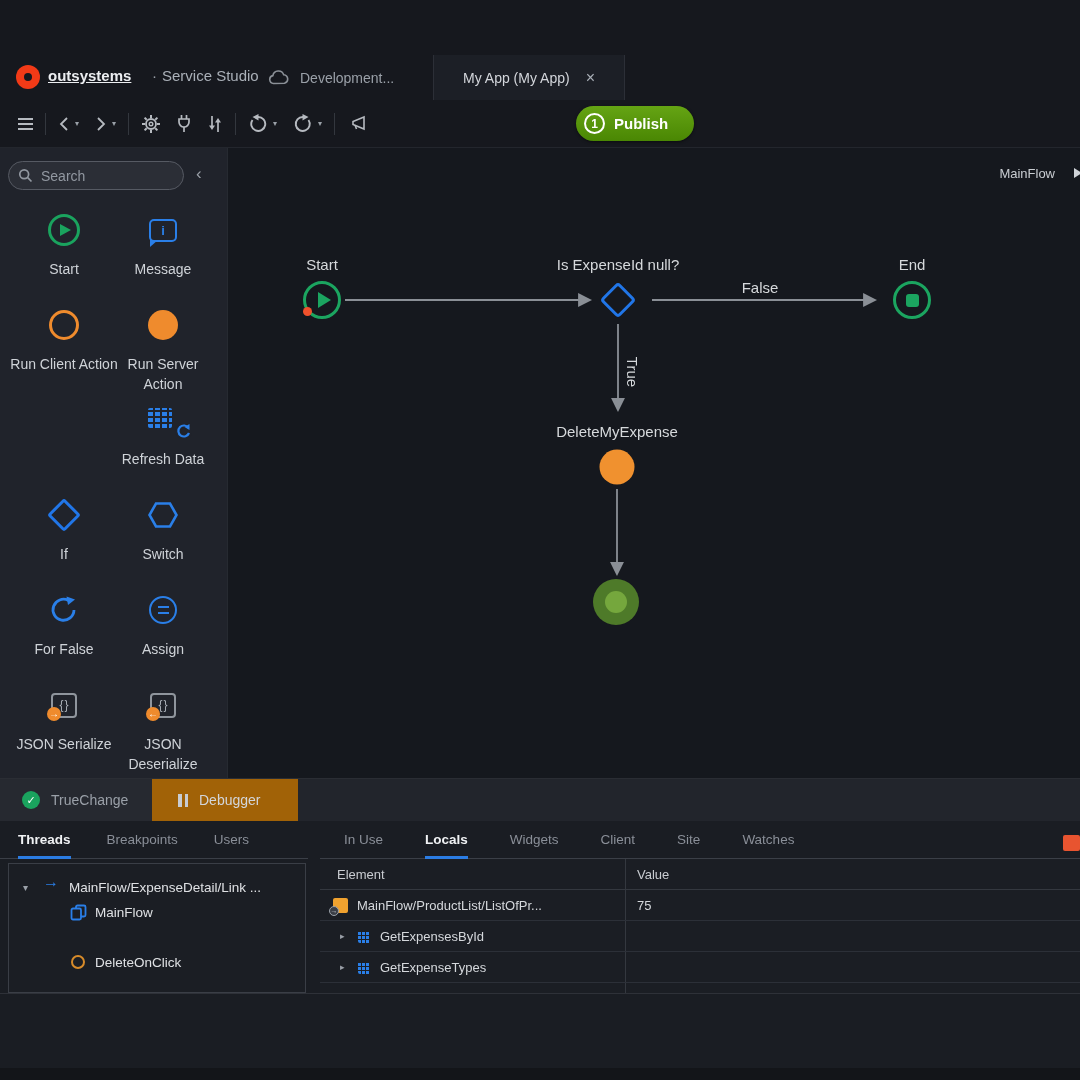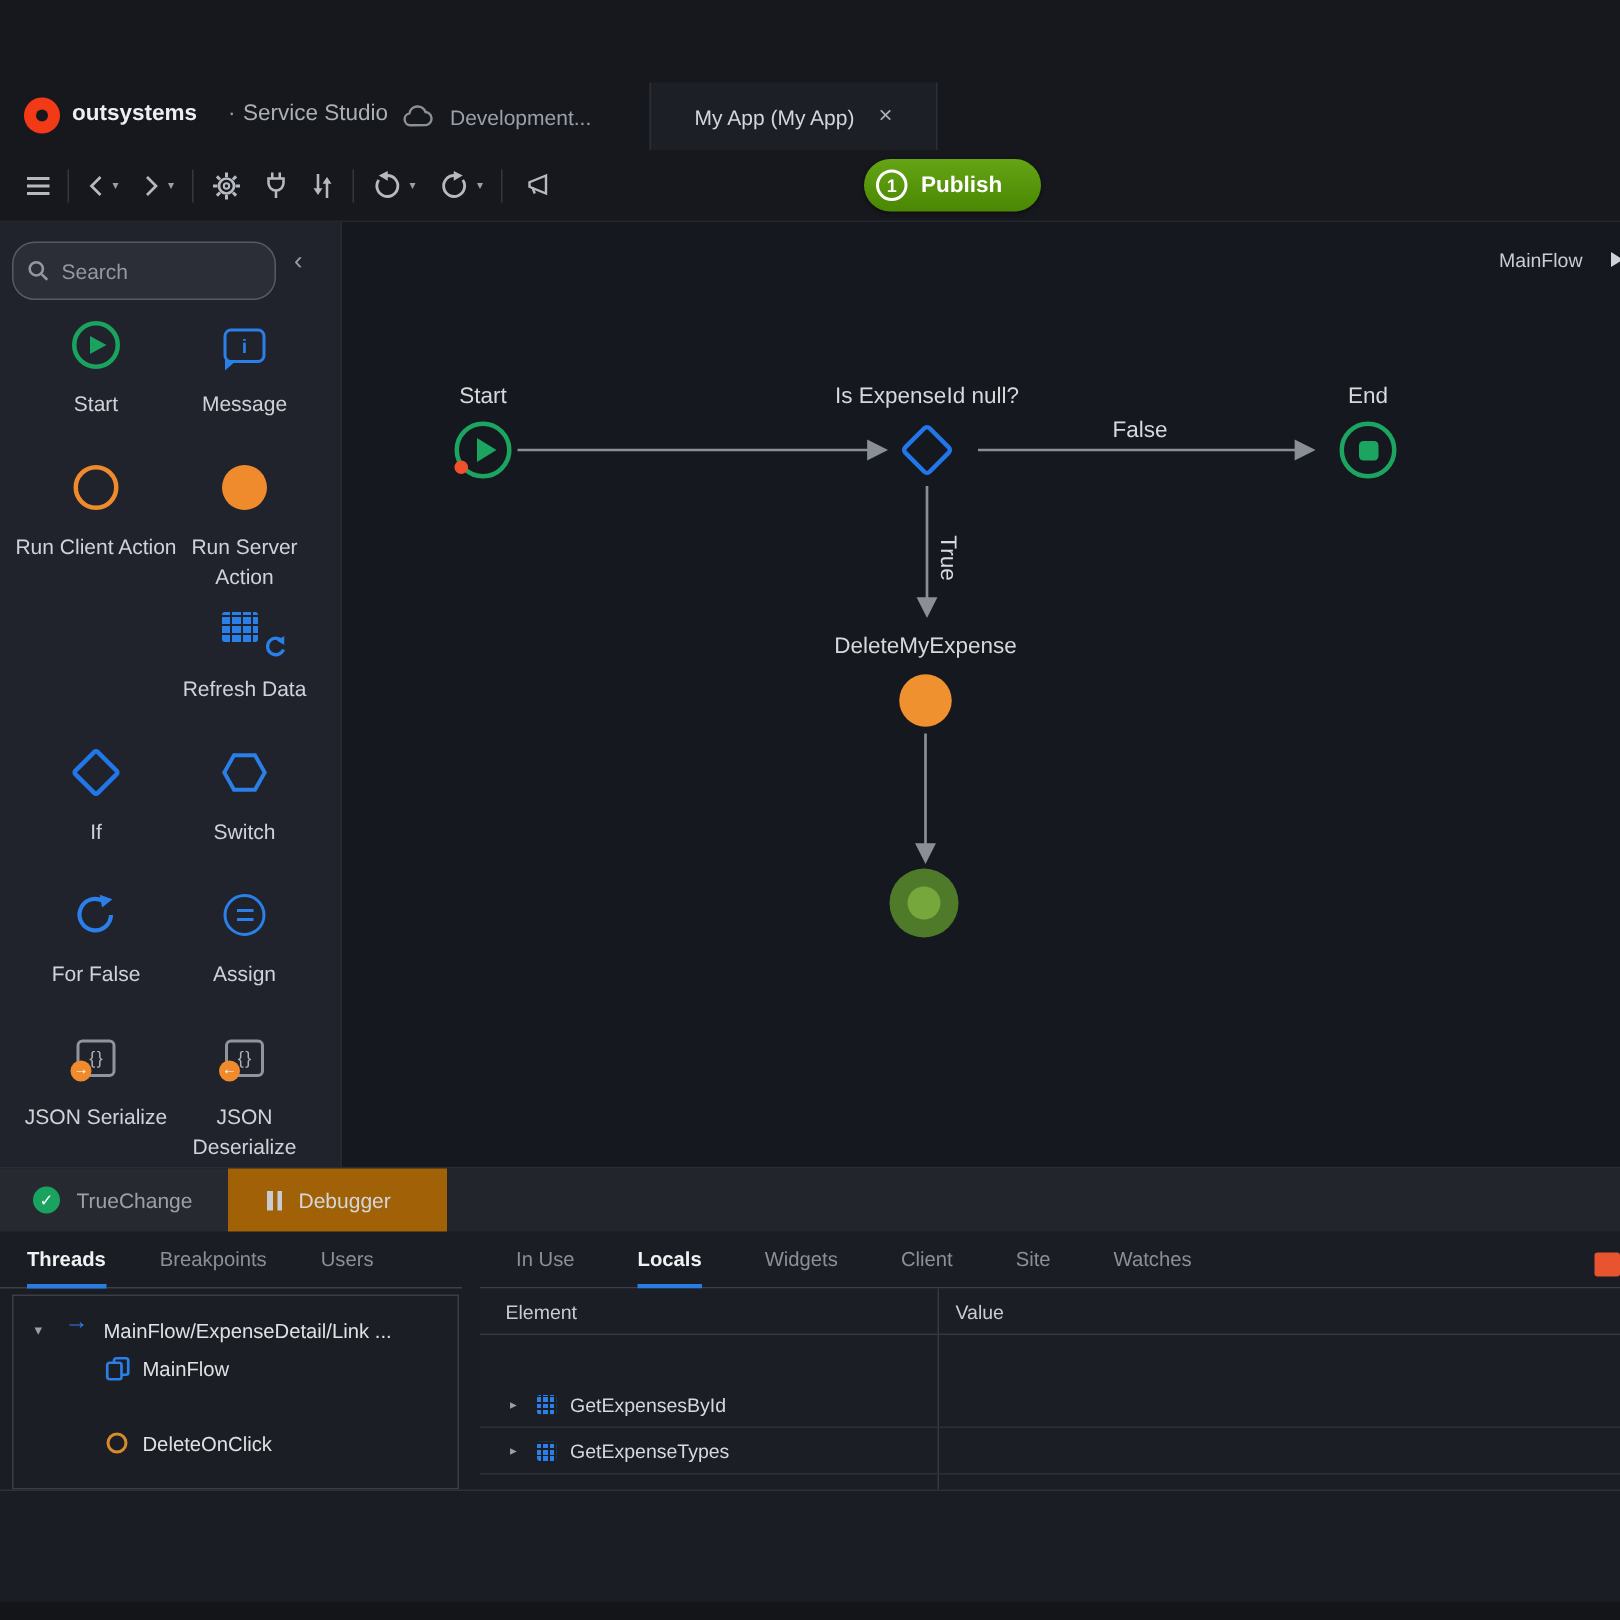--- a/index.html
+++ b/index.html
@@ -6,21 +6,21 @@
   *{box-sizing:border-box;}
   #app{position:relative;width:1080px;height:1080px;overflow:hidden;
        font-family:"Liberation Sans",sans-serif;background:#16181e;color:#d6d9dd;}
   .abs{position:absolute;}
   .txt{white-space:nowrap;}
 
   
   #titlebar{left:0;top:55px;width:1080px;height:45px;background:#16181e;}
   .logo{left:16px;top:10px;width:24px;height:24px;border-radius:50%;background:#f23a17;}
   .logo::after{content:"";position:absolute;left:8px;top:8px;width:8px;height:8px;border-radius:50%;background:#16181e;}
-  .brand{left:48px;top:12px;font-size:15px;font-weight:bold;color:#eceef1;}
+  .brand{left:48px;top:12px;font-size:15px;font-weight:bold;color:#eceef1;text-decoration:underline;}
   .brand-sep{left:152px;top:12px;font-size:15px;color:#9aa0a8;}
   .product{left:162px;top:12px;font-size:15px;color:#aab0b8;}
   .env-tab{left:268px;top:0;height:45px;display:flex;align-items:center;gap:10px;color:#9aa0a8;font-size:14px;}
   .app-tab{left:433px;top:0;width:192px;height:45px;background:#1c1f26;
            border-left:1px solid #2c2f37;border-right:1px solid #2c2f37;
            display:flex;align-items:center;justify-content:center;gap:16px;font-size:14px;color:#d3d6db;}
   .tab-close{color:#aab0b8;font-size:16px;}
 
   
   #toolbar{left:0;top:100px;width:1080px;height:48px;background:#16181e;border-bottom:1px solid #23262d;
@@ -31,21 +31,21 @@
   .hamb{width:15px;height:2px;background:#b6bac0;box-shadow:0 -5px 0 #b6bac0,0 5px 0 #b6bac0;}
   .publish{left:576px;top:106px;width:118px;height:35px;border-radius:18px;
            background:linear-gradient(#65a414,#4a8703);display:flex;align-items:center;gap:9px;
            padding-left:8px;box-shadow:0 1px 3px rgba(0,0,0,.5);}
   .pub-badge{width:21px;height:21px;border-radius:50%;border:2px solid #fff;color:#fff;
              font-size:12px;font-weight:bold;display:flex;align-items:center;justify-content:center;}
   .pub-label{color:#fff;font-weight:bold;font-size:15px;}
 
   
   #sidebar{left:0;top:148px;width:228px;height:630px;background:#20232b;border-right:1px solid #262a31;}
-  .search-pill{left:8px;top:13px;width:176px;height:39px;border-radius:15px;background:#2b2e36;
+  .search-pill{left:8px;top:13px;width:176px;height:29px;border-radius:15px;background:#2b2e36;
                border:1px solid #565a63;display:flex;align-items:center;padding-left:9px;gap:6px;}
   .search-pill input{background:transparent;border:0;outline:0;color:#c5c9cf;font-size:14px;width:120px;
                      font-family:"Liberation Sans",sans-serif;}
   .search-pill input::placeholder{color:#9298a1;}
   .collapse{left:196px;top:16px;font-size:17px;color:#9aa0a8;}
   .tool{width:110px;text-align:center;}
   .tool .ic{height:40px;display:flex;align-items:center;justify-content:center;position:relative;}
   .tool .lb{margin-top:9px;font-size:14px;color:#cfd3d8;line-height:20px;}
   .ring-green{width:32px;height:32px;border-radius:50%;border:3px solid #1aa35e;display:flex;align-items:center;justify-content:center;}
   .play-green{width:0;height:0;border-left:11px solid #1aa35e;border-top:6.5px solid transparent;border-bottom:6.5px solid transparent;margin-left:3px;}
@@ -416,20 +416,27 @@
         <span style="position:absolute;left:86px;">DeleteOnClick</span>
       </div>
     </div>
 
     <div id="vtable">
       <div class="col-div"></div>
       <div class="vt-header">
         <span style="position:absolute;left:17px;">Element</span>
         <span style="position:absolute;left:317px;">Value</span>
       </div>
+      <div class="vt-row" style="top:31px;">
+        <span class="page-orange" style="position:absolute;left:13px;">
+            <i>→</i>
+          </span>
+        <span style="position:absolute;left:37px;">MainFlow/ProductList/ListOfPr...</span>
+        <span style="position:absolute;left:317px;">75</span>
+      </div>
       <div class="vt-row" style="top:62px;">
         <span class="row-caret">▸</span>
         <span class="grid9" style="position:absolute;left:38px;"></span>
         <span style="position:absolute;left:60px;">GetExpensesById</span>
         <span style="position:absolute;left:317px;"></span>
       </div>
       <div class="vt-row" style="top:93px;">
         <span class="row-caret">▸</span>
         <span class="grid9" style="position:absolute;left:38px;"></span>
         <span style="position:absolute;left:60px;">GetExpenseTypes</span>

